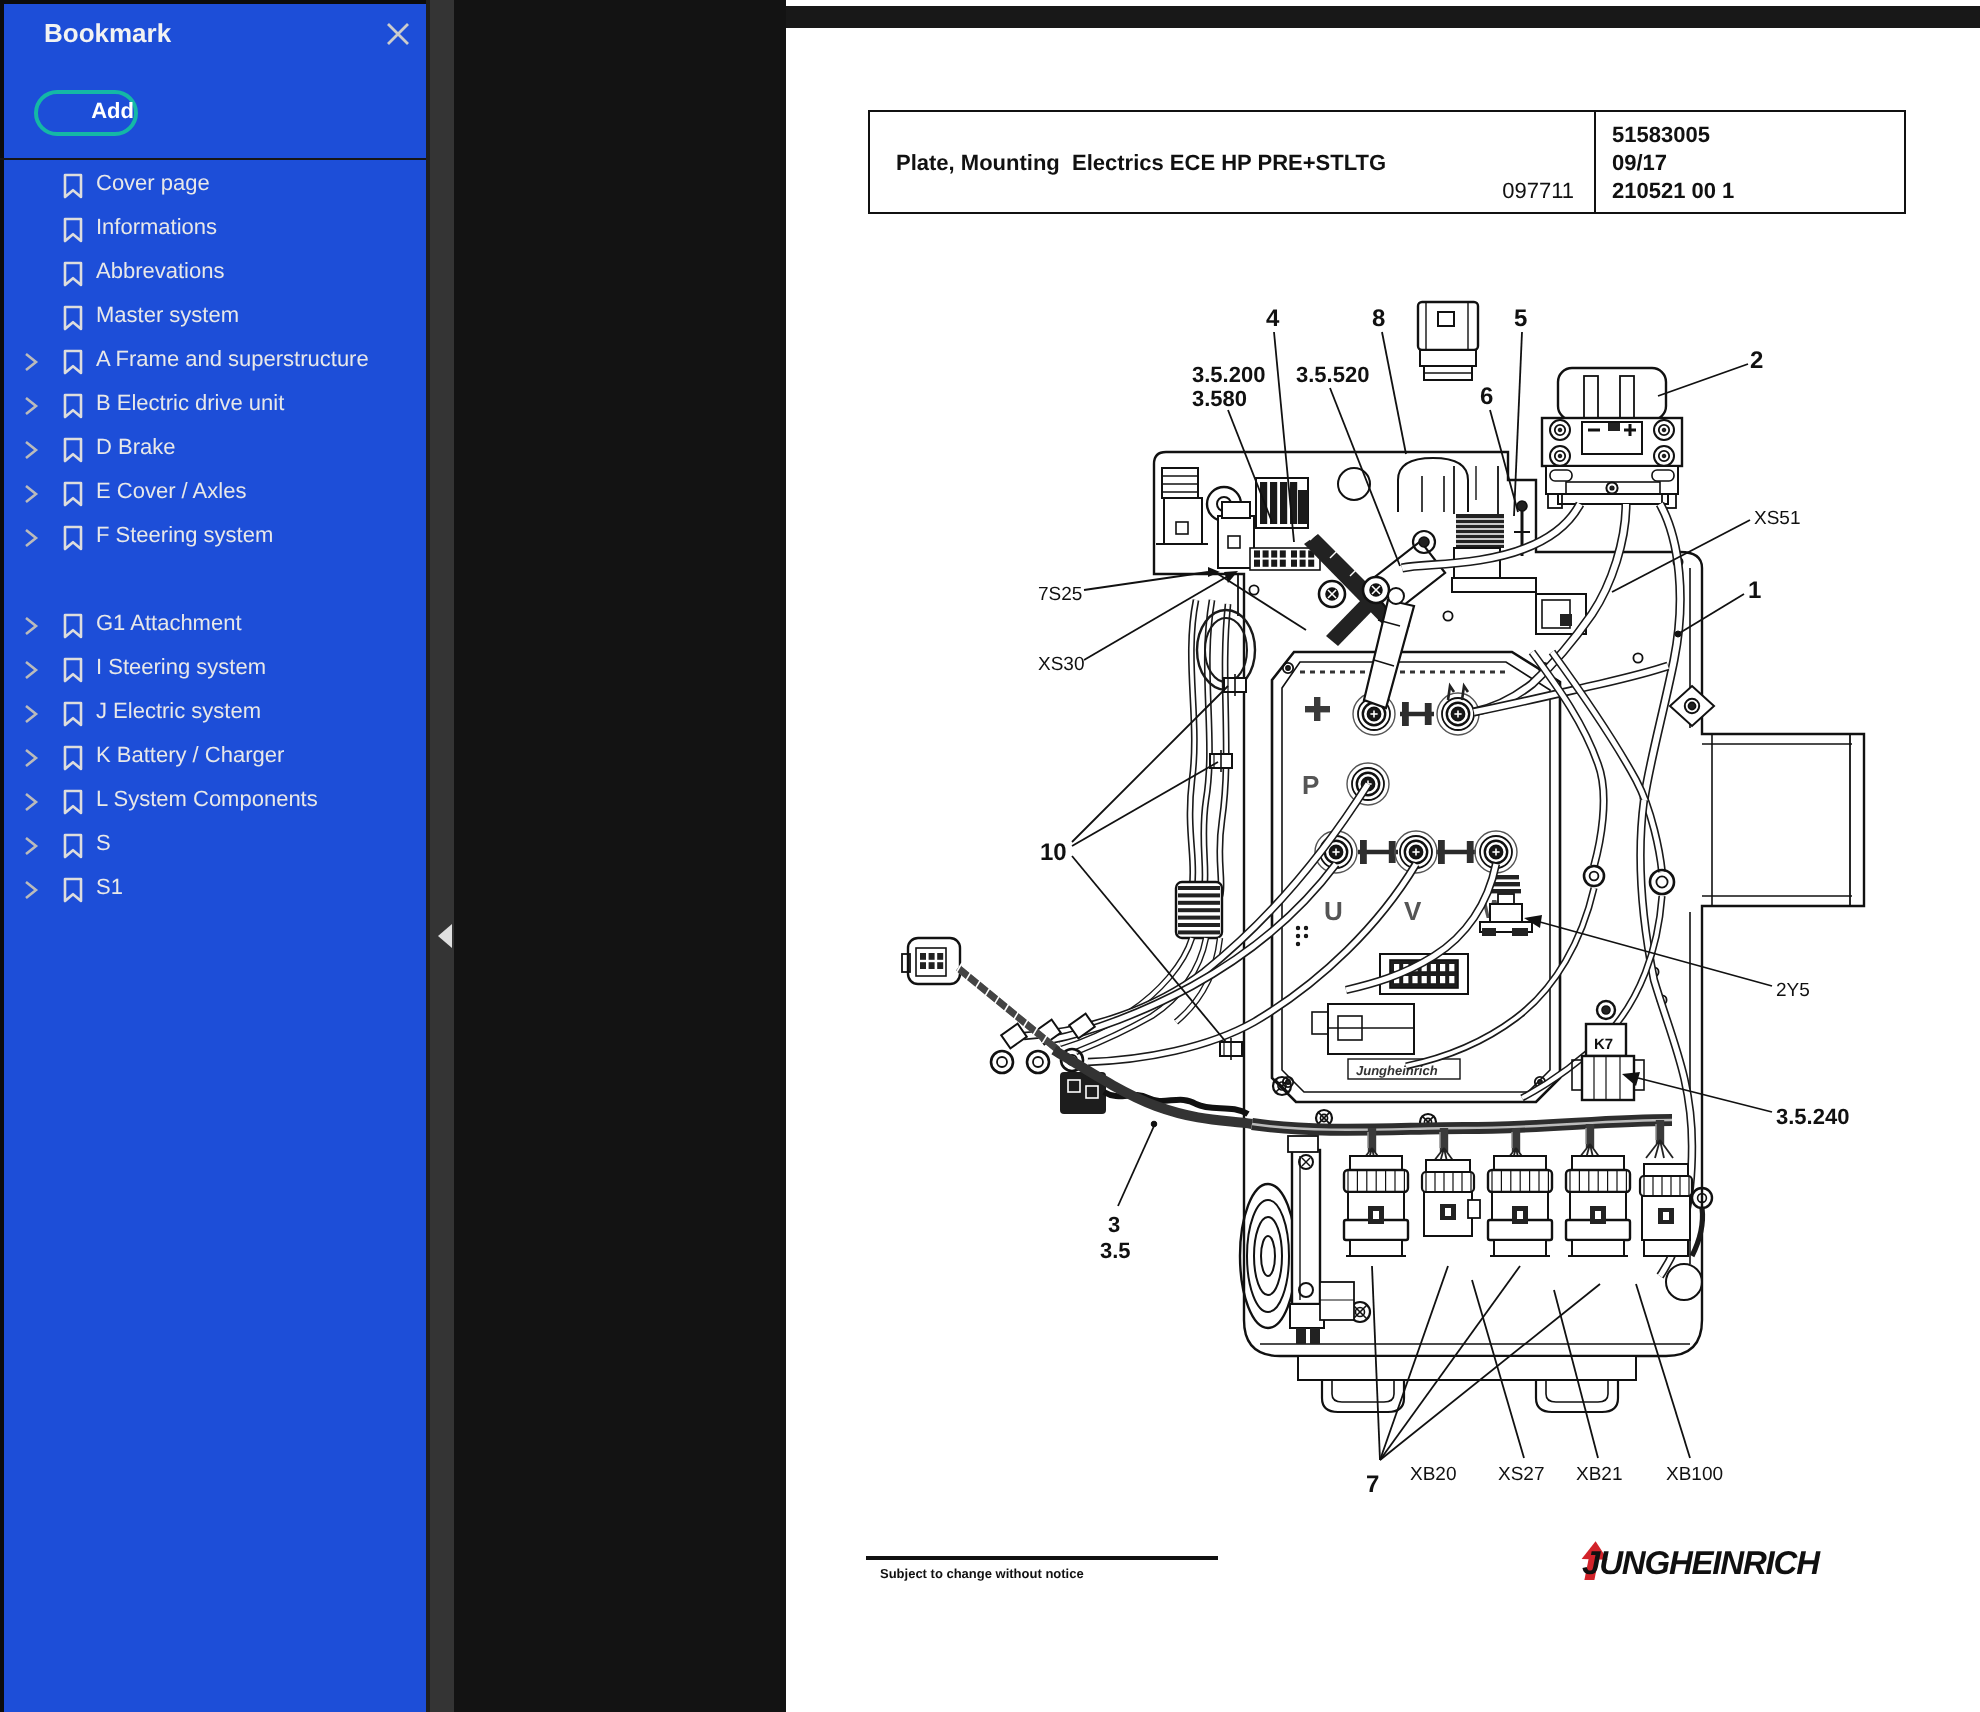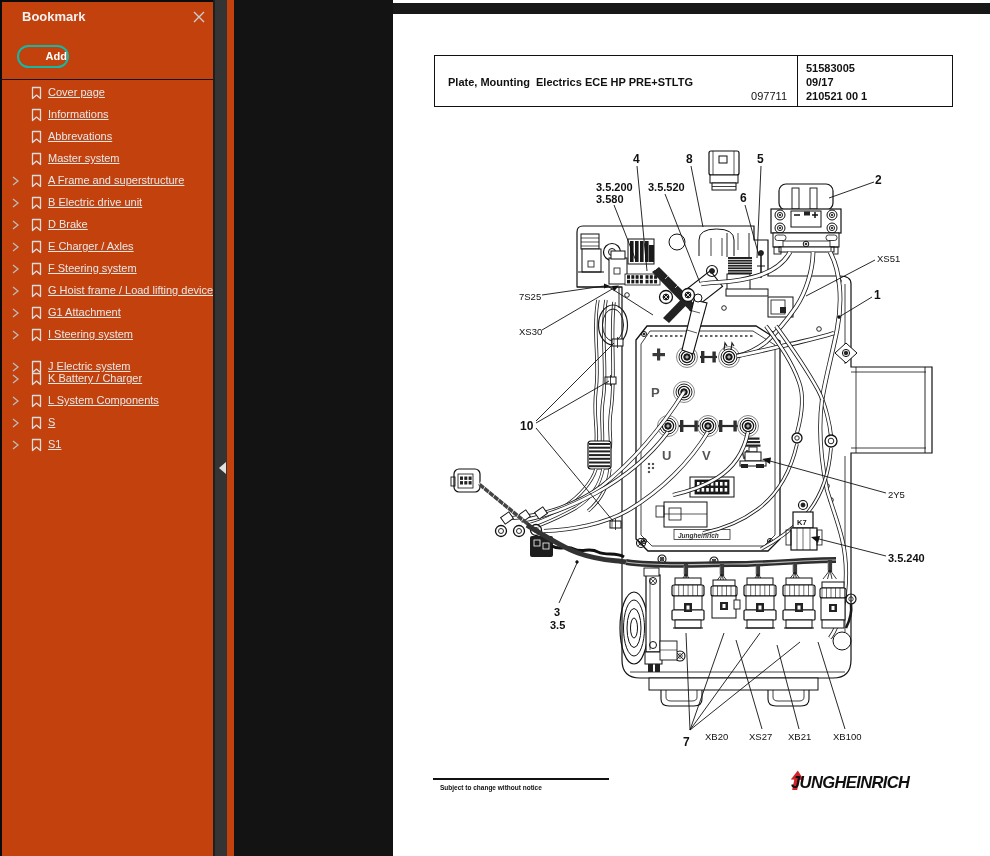--- a/index.html
+++ b/index.html
@@ -1,26 +1,26 @@
 <!DOCTYPE html>
 <html><head>
 <meta charset="utf-8">
 <style>
   html,body{margin:0;padding:0;}
   body{width:990px;height:856px;overflow:hidden;background:#131313;font-family:"Liberation Sans",sans-serif;}
   #root{position:relative;width:990px;height:856px;}
-  #sidebar{position:absolute;left:0;top:0;width:234px;height:856px;background:#c2410c;}
+  #sidebar{position:absolute;left:0;top:0;width:213px;height:856px;background:#1d4ed8;}
   #sidebar .topline{position:absolute;left:0;top:0;width:213px;height:2px;background:#0c0c0c;}
   #sidebar .leftline{position:absolute;left:0;top:0;width:2px;height:856px;background:#0c0c0c;}
   #sbhead{position:absolute;left:22px;top:9px;color:#f2f2f2;font-size:13px;font-weight:bold;}
   #sbx{position:absolute;left:192px;top:10px;width:14px;height:14px;}
   #addbtn{position:absolute;left:17px;top:45px;width:48px;height:19px;border:2px solid #14b8a6;border-radius:12px;color:#fff;font-size:11px;font-weight:bold;text-align:right;line-height:19px;}
   #sep{position:absolute;left:0;top:79px;width:213px;height:1px;background:#161616;}
   .row{position:absolute;left:0;height:22px;width:230px;color:#e8e8e8;font-size:11px;}
-  .row .txt{position:absolute;left:48px;top:4px;white-space:nowrap;text-decoration:underline;}
+  .row .txt{position:absolute;left:48px;top:4px;white-space:nowrap;}
   .row svg{position:absolute;}
   #stripline{position:absolute;left:213px;top:0;width:2px;height:856px;background:#1f1f1f;}
   #strip{position:absolute;left:215px;top:0;width:12px;height:856px;background:#343434;}
   #handle{position:absolute;left:219px;top:462px;width:0;height:0;border-top:6px solid transparent;border-bottom:6px solid transparent;border-right:7px solid #e0e0e0;}
   #page{position:absolute;left:393px;top:0;width:597px;height:856px;background:#ffffff;}
   #topbar{position:absolute;left:393px;top:3px;width:597px;height:11px;background:#181818;}
   #tbl{position:absolute;left:434px;top:55px;width:517px;height:50px;border:1px solid #111;}
   #tbl .div{position:absolute;left:362px;top:0;width:1px;height:50px;background:#111;}
   #tbl .t1{position:absolute;left:13px;top:20px;font-size:11px;font-weight:bold;color:#111;}
   #tbl .t2{position:absolute;left:292px;top:34px;width:60px;text-align:right;font-size:11px;font-weight:normal;color:#111;}
@@ -656,59 +656,50 @@
         </svg>
         <div class="txt">D Brake</div>
       </div>
       <div class="row" style="top:236px">
         <svg style="left:11px;top:6px" width="9" height="10" viewBox="0 0 9 10">
           <path d="M2,1 L7,5 L2,9" fill="none" stroke="#bbbbbb" stroke-width="1.3"></path>
         </svg>
         <svg style="left:30px;top:4px" width="13" height="14" viewBox="0 0 13 14">
           <path d="M2.5,1.5 h8 v11 l-4,-3.4 l-4,3.4 z" fill="none" stroke="#dddddd" stroke-width="1.3" stroke-linejoin="round"></path>
         </svg>
-        <div class="txt">E Charger / Axles</div>
+        <div class="txt">E Cover / Axles</div>
       </div>
       <div class="row" style="top:258px">
         <svg style="left:11px;top:6px" width="9" height="10" viewBox="0 0 9 10">
           <path d="M2,1 L7,5 L2,9" fill="none" stroke="#bbbbbb" stroke-width="1.3"></path>
         </svg>
         <svg style="left:30px;top:4px" width="13" height="14" viewBox="0 0 13 14">
           <path d="M2.5,1.5 h8 v11 l-4,-3.4 l-4,3.4 z" fill="none" stroke="#dddddd" stroke-width="1.3" stroke-linejoin="round"></path>
         </svg>
         <div class="txt">F Steering system</div>
       </div>
-      <div class="row" style="top:280px">
-        <svg style="left:11px;top:6px" width="9" height="10" viewBox="0 0 9 10">
-          <path d="M2,1 L7,5 L2,9" fill="none" stroke="#bbbbbb" stroke-width="1.3"></path>
-        </svg>
-        <svg style="left:30px;top:4px" width="13" height="14" viewBox="0 0 13 14">
-          <path d="M2.5,1.5 h8 v11 l-4,-3.4 l-4,3.4 z" fill="none" stroke="#dddddd" stroke-width="1.3" stroke-linejoin="round"></path>
-        </svg>
-        <div class="txt">G Hoist frame / Load lifting device</div>
-      </div>
       <div class="row" style="top:302px">
         <svg style="left:11px;top:6px" width="9" height="10" viewBox="0 0 9 10">
           <path d="M2,1 L7,5 L2,9" fill="none" stroke="#bbbbbb" stroke-width="1.3"></path>
         </svg>
         <svg style="left:30px;top:4px" width="13" height="14" viewBox="0 0 13 14">
           <path d="M2.5,1.5 h8 v11 l-4,-3.4 l-4,3.4 z" fill="none" stroke="#dddddd" stroke-width="1.3" stroke-linejoin="round"></path>
         </svg>
         <div class="txt">G1 Attachment</div>
       </div>
       <div class="row" style="top:324px">
         <svg style="left:11px;top:6px" width="9" height="10" viewBox="0 0 9 10">
           <path d="M2,1 L7,5 L2,9" fill="none" stroke="#bbbbbb" stroke-width="1.3"></path>
         </svg>
         <svg style="left:30px;top:4px" width="13" height="14" viewBox="0 0 13 14">
           <path d="M2.5,1.5 h8 v11 l-4,-3.4 l-4,3.4 z" fill="none" stroke="#dddddd" stroke-width="1.3" stroke-linejoin="round"></path>
         </svg>
         <div class="txt">I Steering system</div>
       </div>
-      <div class="row" style="top:356px">
+      <div class="row" style="top:346px">
         <svg style="left:11px;top:6px" width="9" height="10" viewBox="0 0 9 10">
           <path d="M2,1 L7,5 L2,9" fill="none" stroke="#bbbbbb" stroke-width="1.3"></path>
         </svg>
         <svg style="left:30px;top:4px" width="13" height="14" viewBox="0 0 13 14">
           <path d="M2.5,1.5 h8 v11 l-4,-3.4 l-4,3.4 z" fill="none" stroke="#dddddd" stroke-width="1.3" stroke-linejoin="round"></path>
         </svg>
         <div class="txt">J Electric system</div>
       </div>
       <div class="row" style="top:368px">
         <svg style="left:11px;top:6px" width="9" height="10" viewBox="0 0 9 10">

